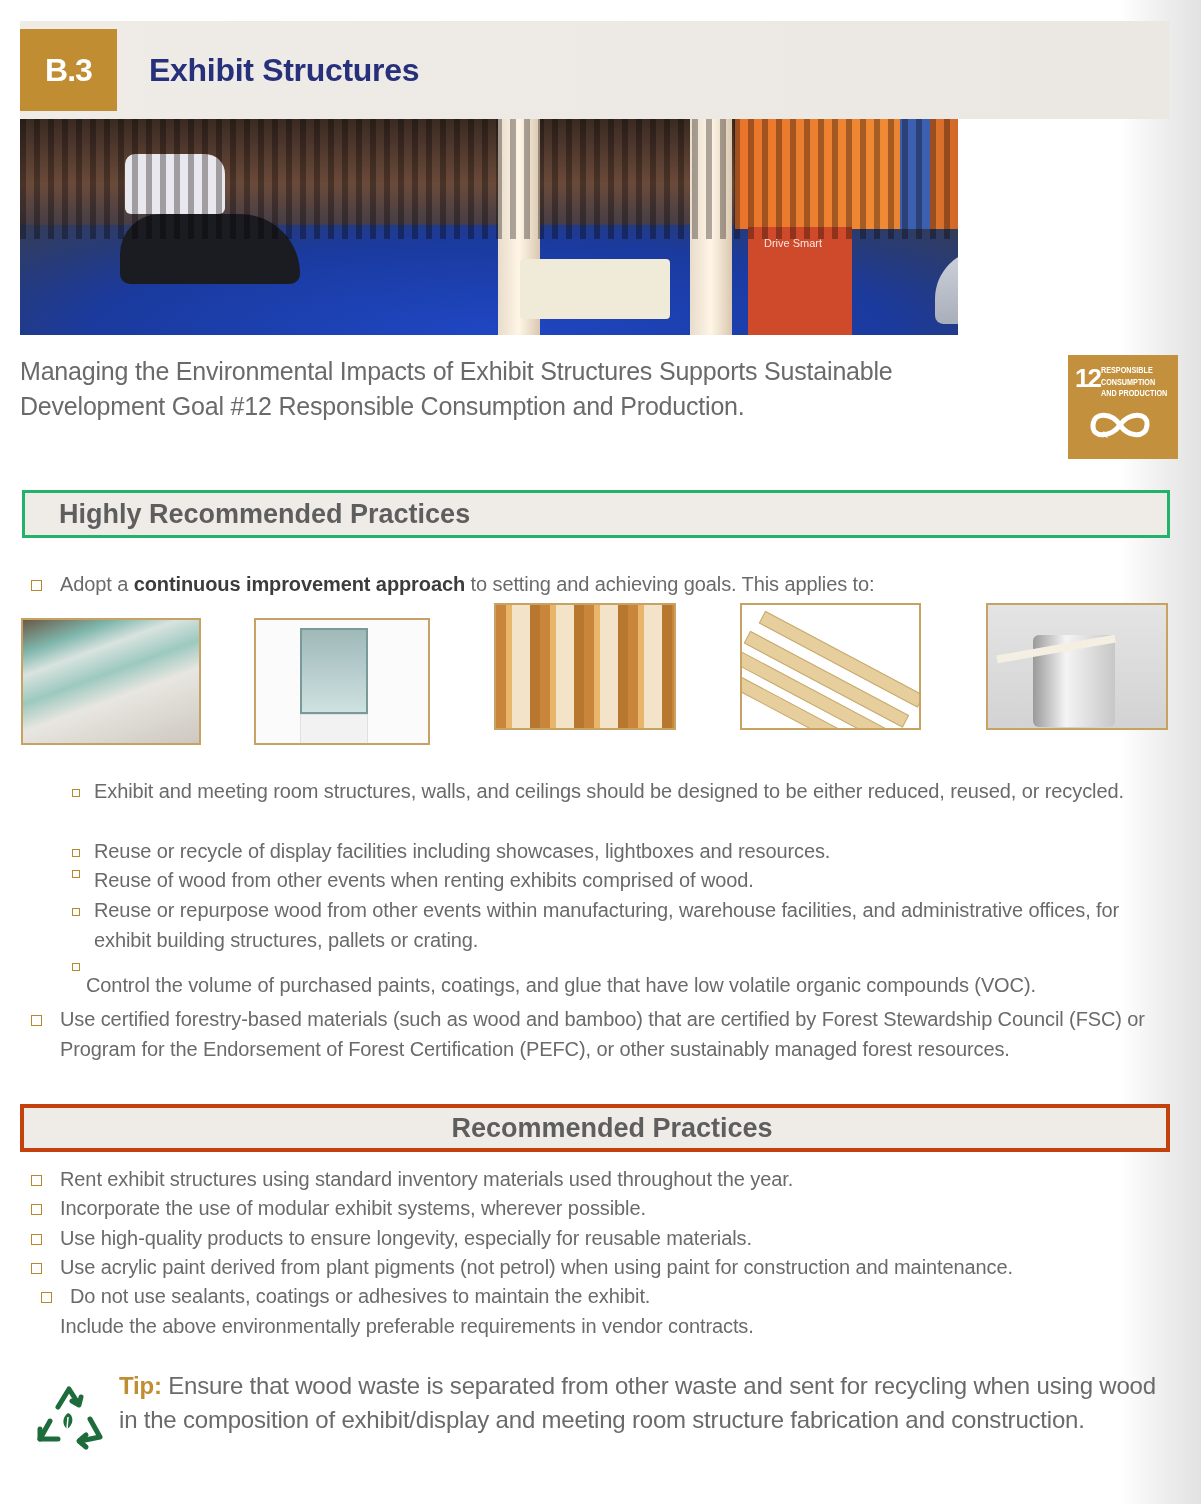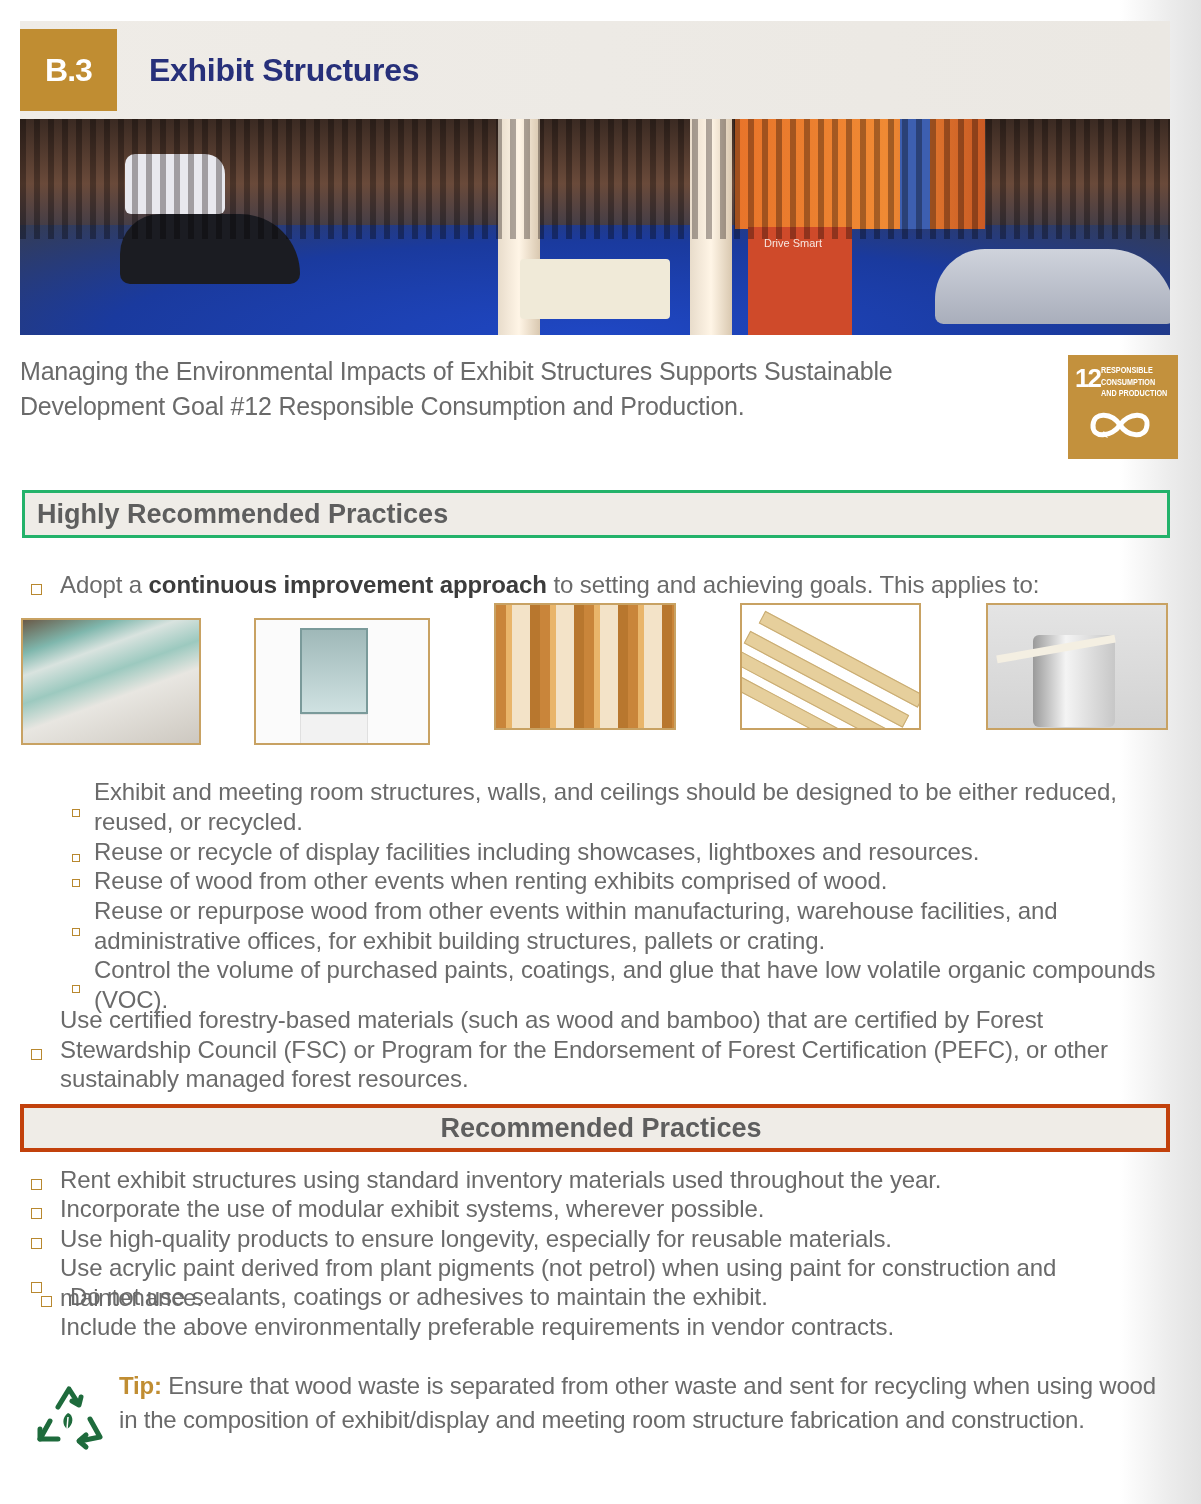--- a/index.html
+++ b/index.html
@@ -17,21 +17,21 @@
   }
   .section-num {
     width: 97px; height: 82px; background: #c08d32; color: #fff;
     font-weight: bold; font-size: 32px; display: flex; align-items: center; justify-content: center;
     letter-spacing: -1px;
   }
   .section-title {
     margin-left: 32px; color: #27307a; font-weight: bold; font-size: 32px; letter-spacing: -0.3px;
   }
   .hero {
-    position: absolute; left: 20px; top: 119px; width: 1150px; height: 216px;
+    position: absolute; left: 20px; top: 119px; width: 938px; height: 216px;
     overflow: hidden;
     background: linear-gradient(180deg, #3a2a22 0%, #6a4a3a 30%, #3a3a4a 55%, #2244aa 75%, #1c3aa0 100%);
   }
   .hero .floor { position:absolute; left:0; right:0; bottom:0; height:110px; background: radial-gradient(ellipse at 50% 100%, #1f47c4 0%, #1a3a9e 60%, #343c55 100%); }
   .hero .orange { position:absolute; left:715px; top:0; width:250px; height:110px; background: linear-gradient(90deg,#e8742a,#f08a34 60%,#c95a24); }
   .hero .orange2 { position:absolute; left:880px; top:0; width:30px; height:110px; background:#3d5fb0; }
   .hero .pillar { position:absolute; top:0; width:42px; height:216px; background: linear-gradient(90deg,#e8dccb,#fff5e6,#d9c8b0); }
   .hero .sign { position:absolute; left:728px; top:108px; width:104px; height:108px; background:#cf4a2a; }
   .hero .sign span { position:absolute; left:16px; top:10px; color:#f7e6df; font-size:11px; }
   .hero .desk { position:absolute; left:500px; top:140px; width:150px; height:60px; background:#f0ead8; border-radius:4px; }
@@ -47,26 +47,26 @@
   .sdg {
     position: absolute; left: 1068px; top: 355px; width: 110px; height: 104px;
     background: #c3913d; color: #fff;
   }
   .sdg .num { position:absolute; left:7px; top:8px; font-size:26px; font-weight:bold; letter-spacing:-2px; }
   .sdg .lbl { position:absolute; left:33px; top:10px; font-size:8.5px; font-weight:bold; line-height:11.5px; transform: scaleX(0.85); transform-origin:left top; white-space:nowrap; }
   .sdg .inf { position:absolute; left:18px; top:52px; width:68px; height:36px; }
 
   .band {
     position: absolute; left: 22px; width: 1148px; background: #efece7;
-    font-weight: bold; color: #5e5e5e; font-size: 27px; padding-left: 12px; display:flex; align-items:center;
+    font-weight: bold; color: #5e5e5e; font-size: 27px; padding-left: 34px; display:flex; align-items:center;
   }
   .band.green { top: 490px; height: 48px; border: 3px solid #23b26a; }
   .band.orange { top: 1104px; height: 48px; border: 4px solid #c2410c; left: 20px; width: 1150px; justify-content: center; }
 
-  .bullet { position:absolute; display:flex; font-size:24px; line-height:29.5px; color:#6a6a6a; letter-spacing:-0.1px;align-items:center; }
+  .bullet { position:absolute; display:flex; font-size:20px; line-height:29.5px; color:#6a6a6a; letter-spacing:-0.1px; }
   .sq { flex: 0 0 auto; width: 11px; height: 11px; border: 1.5px solid #b8882f; margin-top: 10px; }
   .sq.sm { width: 8px; height: 8px; margin-top: 12px; }
   .txt { margin-left: 18px; }
   .txt b { color: #3c3c3c; font-weight: bold; }
 
   .thumbs .th { position:absolute; border: 2px solid #c8a263; overflow:hidden; }
   .th1 { left:21px; top:618px; width:180px; height:127px; background: linear-gradient(160deg,#6a5a48 0%,#7fb7ad 18%,#d9e3df 30%,#9cc9bf 45%,#e8e6e1 60%,#cdc8c0 100%); }
   .th2 { left:254px; top:618px; width:176px; height:127px; background:#fbfbfb; }
   .th2 .glass { position:absolute; left:44px; top:8px; width:68px; height:86px; background: linear-gradient(180deg,#9fb8b8,#cfe1e1); border:2px solid #7a9a9a; }
   .th2 .base { position:absolute; left:44px; top:94px; width:68px; height:30px; background:#f2f2f2; border:1px solid #e0e0e0; }
@@ -157,21 +157,21 @@
   <span class="txt" style="margin-left:14px">Reuse or recycle of display facilities including showcases, lightboxes and resources.</span>
 </div>
 <div class="bullet" style="left:72px; top:866px; width:1080px;">
   <span class="sq sm" style="margin-top:4px"></span>
   <span class="txt" style="margin-left:14px">Reuse of wood from other events when renting exhibits comprised of wood.</span>
 </div>
 <div class="bullet" style="left:72px; top:896px; width:1060px;">
   <span class="sq sm"></span>
   <span class="txt" style="margin-left:14px">Reuse or repurpose wood from other events within manufacturing, warehouse facilities, and administrative offices, for exhibit building structures, pallets or crating.</span>
 </div>
-<div class="bullet" style="left:72px; top:955px; width:1090px;">
+<div class="bullet" style="left:72px; top:955px; width:1090px;flex-direction:column;">
   <span class="sq sm" style="margin-top:8px"></span>
   <span class="txt" style="margin-left:14px">Control the volume of purchased paints, coatings, and glue that have low volatile organic compounds (VOC).</span>
 </div>
 
 <div class="bullet" style="left:31px; top:1005px; width:1140px;">
   <span class="sq"></span>
   <span class="txt">Use certified forestry-based materials (such as wood and bamboo) that are certified by Forest Stewardship Council (FSC) or Program for the Endorsement of Forest Certification (PEFC), or other sustainably managed forest resources.</span>
 </div>
 
 <div class="band orange">

